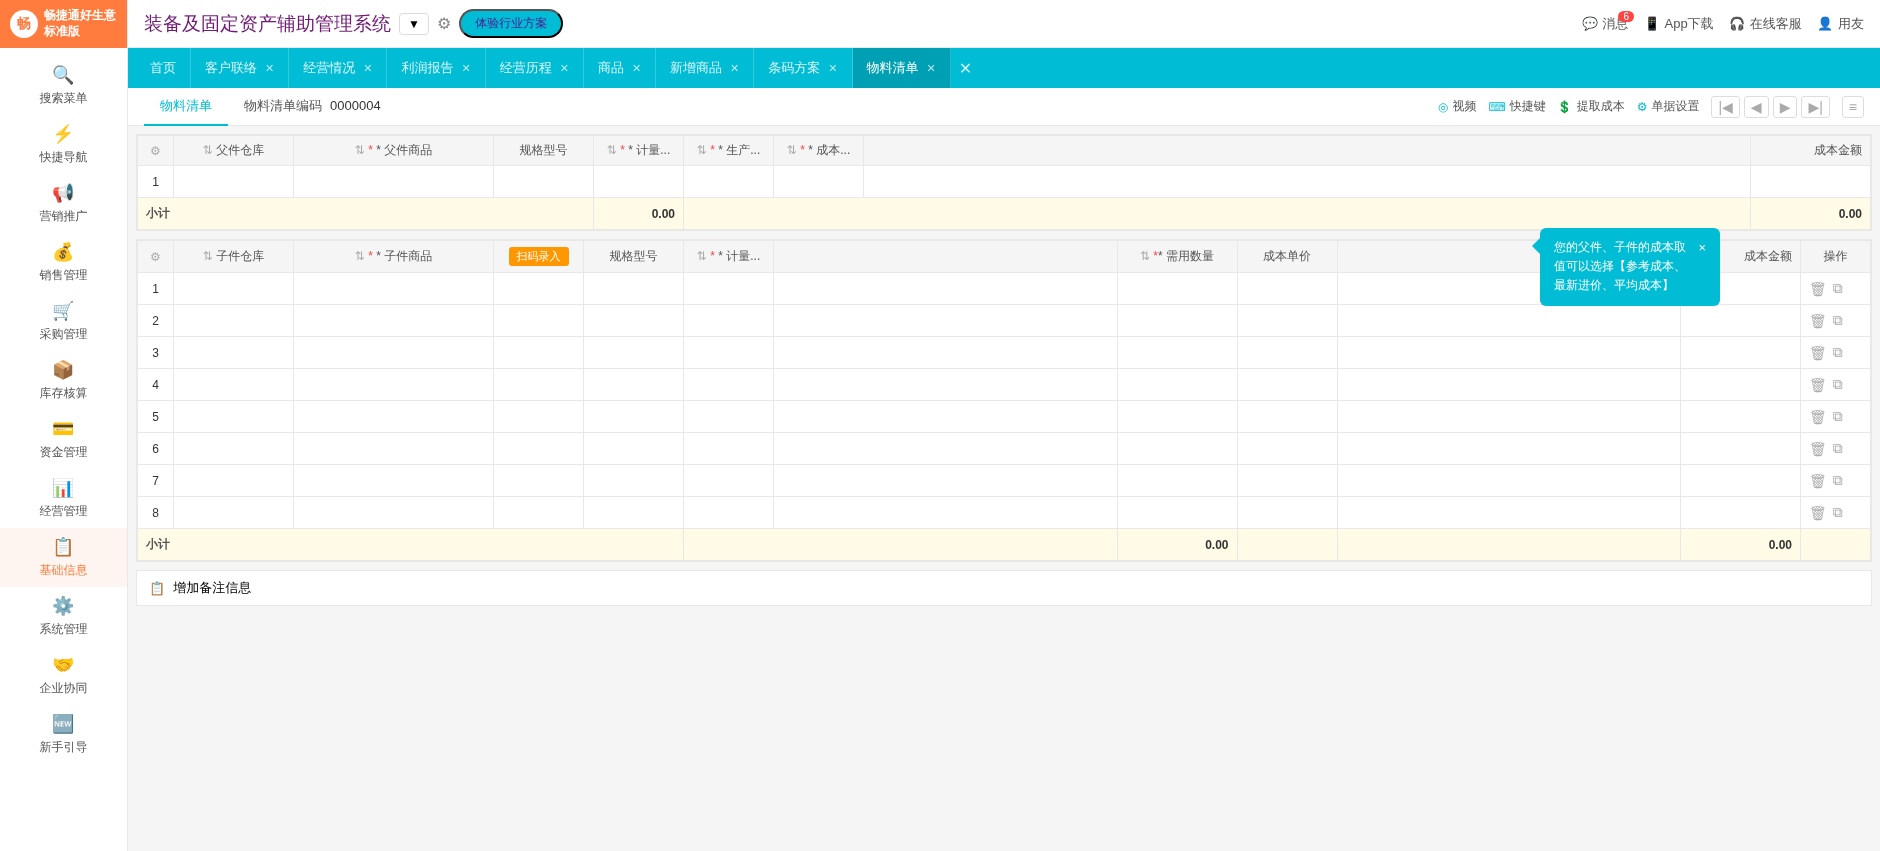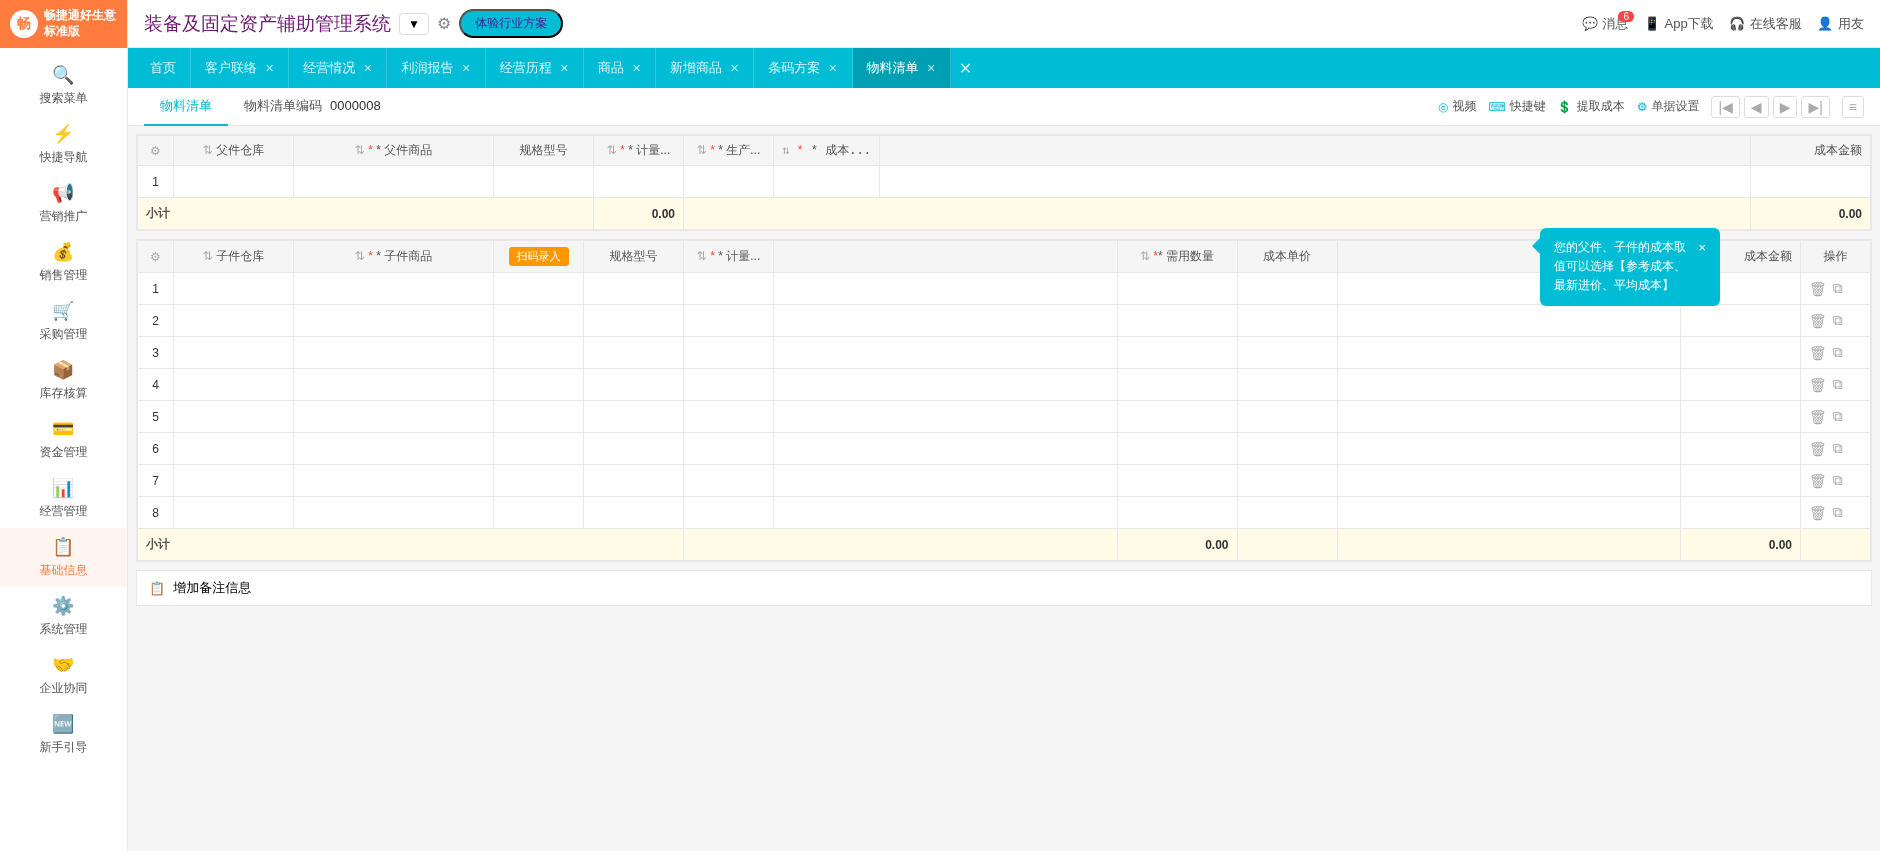--- a/index.html
+++ b/index.html
@@ -225,21 +225,21 @@
 
     
     .bottom-section { background: #fff; margin: 8px; border: 1px solid #e8e8e8; padding: 8px 12px; display: flex; align-items: center; gap: 8px; }
     .col-settings { width: 36px; }
     .col-warehouse { width: 120px; }
     .col-product { width: 200px; }
     .col-scan { width: 90px; }
     .col-spec { width: 100px; }
     .col-unit { width: 90px; }
     .col-proddate { width: 90px; }
-    .col-cost { width: 90px; font-family: Liberation Mono, monospace; }
+    .col-cost { width: 90px; }
     .col-qty { width: 120px; }
     .col-unitcost { width: 100px; }
     .col-totalcost { width: 120px; }
     .col-action { width: 70px; }
 
     .nav-close-all { color: rgba(255,255,255,0.8); cursor: pointer; margin-left: 8px; font-size: 16px; }
   </style>
 </head>
 <body>
 
@@ -375,21 +375,21 @@
   </div>
 
   <div class="content" style="position:relative;">
 
     <div class="sub-tabs">
       <div class="sub-tab active">
         <span>物料清单</span>
       </div>
       <div class="sub-tab">
         <span>物料清单编码</span>
-        <span class="sub-tab-code">0000008</span>
+        <span class="sub-tab-code">0000004</span>
       </div>
       <div class="sub-tabs-right">
         <div class="str-item">
           <span class="icon">◎</span>
           <span>视频</span>
         </div>
         <div class="str-item">
           <span class="icon">⌨</span>
           <span>快捷键</span>
         </div>

